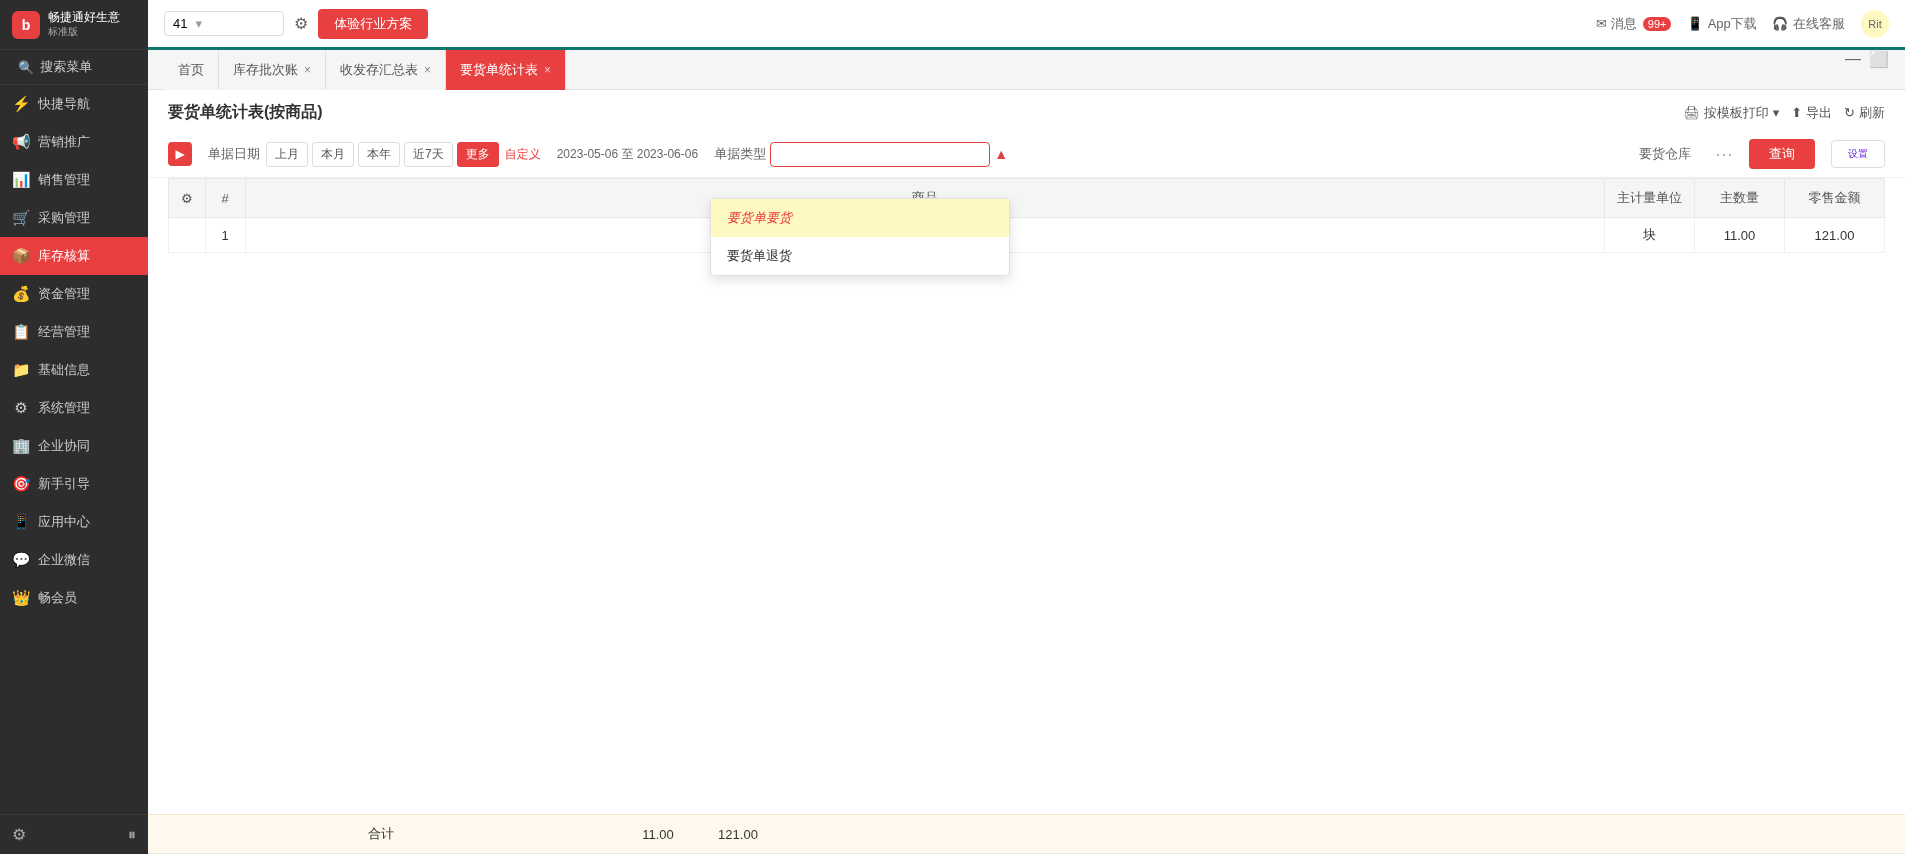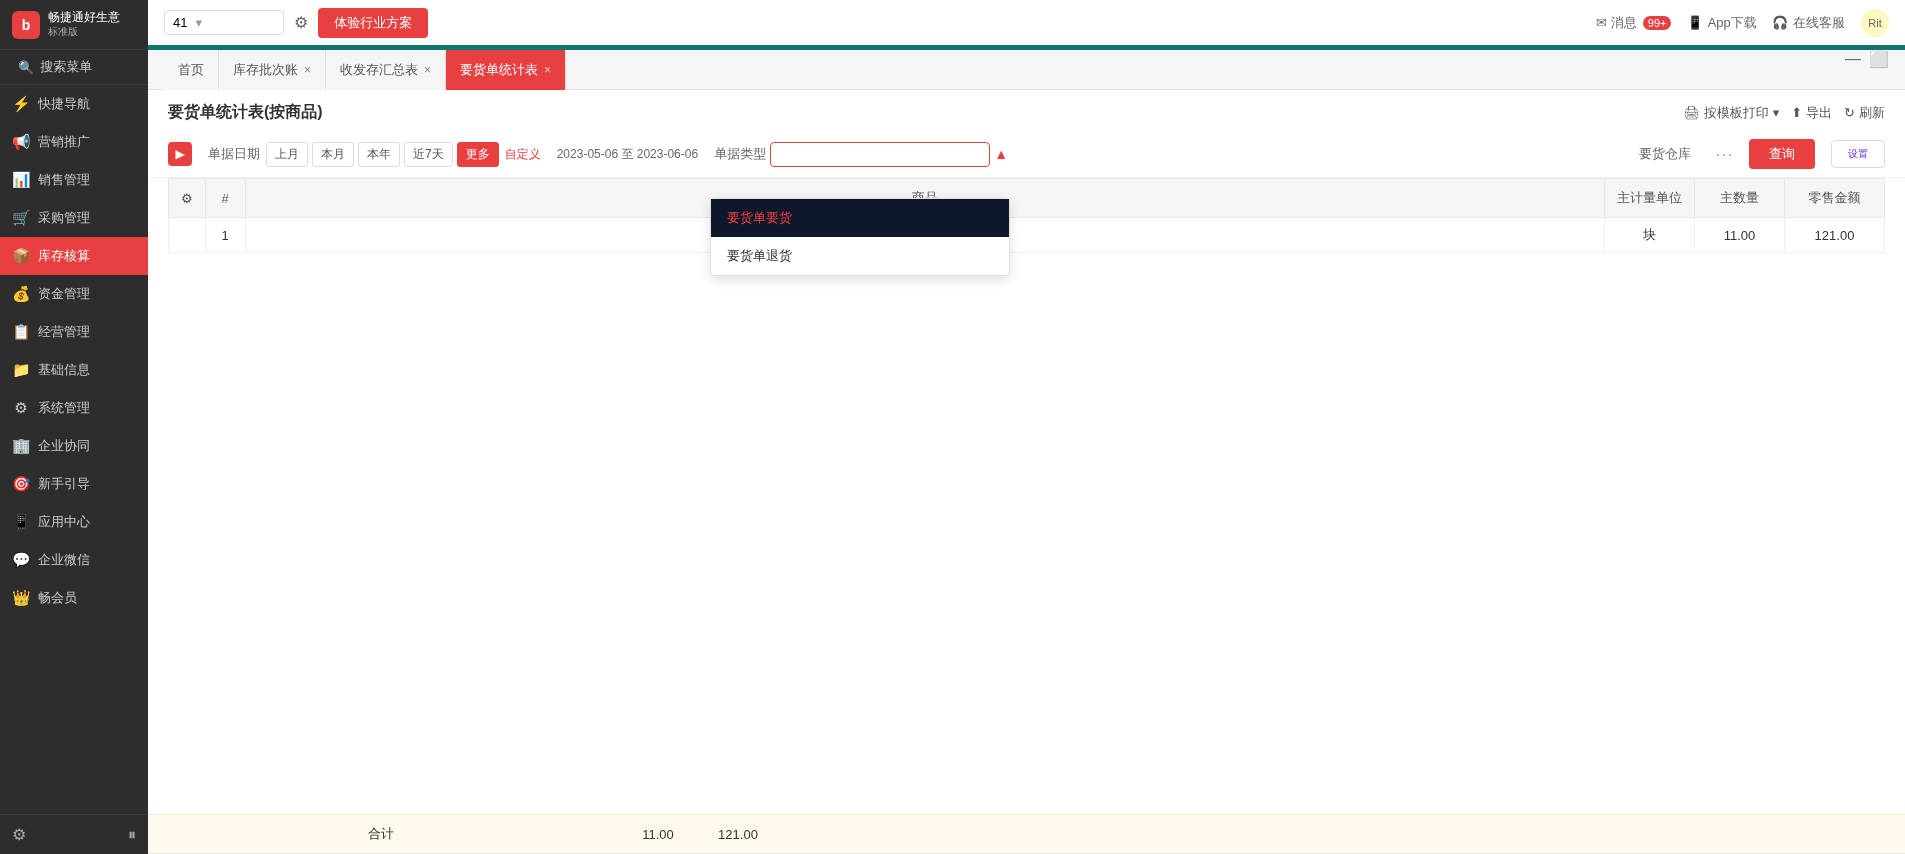--- a/index.html
+++ b/index.html
@@ -60,21 +60,21 @@
     
     .main {
       flex: 1; display: flex; flex-direction: column; overflow: hidden;
       background: #fff;
     }
 
     
     .topbar {
       display: flex; align-items: center;
       padding: 12px 16px; height: 50px;
-      background: #fff; border-bottom: 5px solid #0f766e;
+      background: #fff; border-bottom: 3px solid #0f766e;
       justify-content: space-between;
     }
     .topbar-left { display: flex; align-items: center; gap: 10px; }
     .topbar-selector {
       display: flex; align-items: center;
       border: 1px solid #ddd; border-radius: 4px;
       padding: 4px 8px; font-size: 13px; cursor: pointer;
       min-width: 120px;
     }
     .topbar-selector .chevron { margin-left: 8px; color: #999; }
@@ -178,21 +178,21 @@
       background: #fff;
       border: 1px solid #e0e0e0;
       border-radius: 4px;
       box-shadow: 0 4px 12px rgba(0,0,0,0.12);
       z-index: 100;
     }
     .dropdown-item {
       padding: 10px 16px; font-size: 13px; cursor: pointer;
       color: #333;
     }
-    .dropdown-item.selected { background: #0f172a; color: #e84040; }
+    .dropdown-item.selected { background: #fef9c3; color: #e84040; font-style: italic; }
 
     
     .table-container {
       flex: 1; overflow: auto; padding: 0 20px;
       background: #fff;
     }
     table { width: 100%; border-collapse: collapse; font-size: 13px; }
     thead tr { background: #f5f5f5; }
     th {
       padding: 10px 12px; text-align: center;

